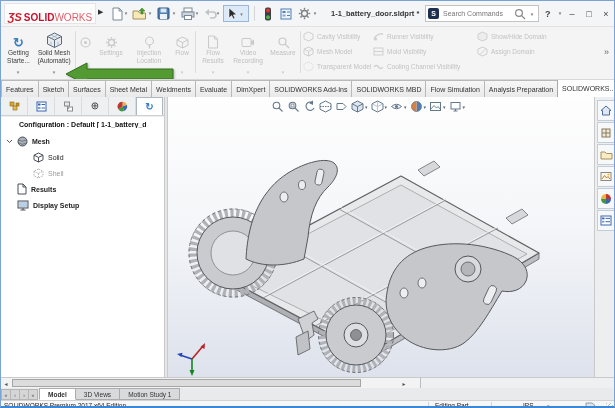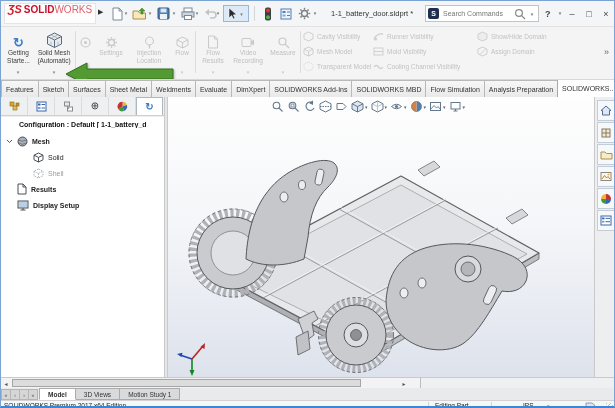--- a/index.html
+++ b/index.html
@@ -6,30 +6,30 @@
   *{box-sizing:border-box;}
   .window{
     position:relative;width:615px;height:408px;overflow:hidden;
     font-family:"Liberation Sans",sans-serif;color:#222;
     background:#f0f0f0;
     border:1px solid #7aa3d4;border-bottom:2px solid #3c86d6;
   }
   .abs{position:absolute;}
   
   .titlebar{left:0;top:0;right:0;height:26px;background:#f3f5f7;border-bottom:1px solid #e2e2e2;}
-  .logo{left:3px;top:2px;width:92px;height:21px;background:#fdfdfd;border:1px solid #e4e4e4;display:flex;align-items:flex-start;justify-content:center;gap:2px;}
+  .logo{left:3px;top:2px;width:92px;height:21px;background:#fdfdfd;border:1px solid #e4e4e4;display:flex;align-items:flex-end;justify-content:center;gap:2px;}
   .dsmark{color:#cf1f2e;font-style:italic;font-weight:bold;font-size:11px;line-height:1;}
   .brand{font-size:10px;letter-spacing:0;}
   .brand b{color:#c8102e;} .brand i{color:#e0606c;font-style:normal;}
   .flyout{left:97px;top:7px;font-size:7px;color:#333;}
   .qa{top:4px;width:17px;height:17px;display:flex;align-items:center;justify-content:center;}
   .qacaret{top:9px;width:8px;font-size:5px;color:#777;text-align:center;}
   .pressed{border:1px solid #9ab6d8;background:#dce9f7;}
   .vsep{top:5px;width:1px;height:15px;background:#d5d5d5;}
-  .doctitle{top:8px;font-size:7.5px;font-weight:normal;color:#333;white-space:nowrap;}
+  .doctitle{top:8px;font-size:7.5px;font-weight:bold;color:#333;white-space:nowrap;}
   .searchbox{left:424px;top:4px;width:114px;height:17px;background:#fff;border:1px solid #c3c3c3;display:flex;align-items:center;padding:0 2px;gap:2px;}
   .searchbox input{flex:1;border:none;outline:none;font-size:7px;color:#888;background:transparent;min-width:0;font-family:"Liberation Sans",sans-serif;}
   .s-ico{width:11px;height:11px;background:#1d2f4f;border-radius:2px;color:#fff;font-size:7px;font-weight:bold;display:flex;align-items:center;justify-content:center;}
   .winbtn{top:6px;width:14px;height:14px;font-size:9px;color:#444;display:flex;align-items:center;justify-content:center;}
   .help{left:544px;top:8px;font-size:9px;font-weight:bold;color:#444;}
   
   .ribbon{left:0;top:26px;right:0;height:52px;background:#f4f4f4;}
   .rsep{top:4px;width:1px;height:42px;background:#dcdcdc;}
   .rbtn{top:2px;height:46px;text-align:center;font-size:6.5px;line-height:7.5px;color:#3c3c3c;}
   .rbtn .ric{height:20px;display:flex;align-items:flex-end;justify-content:center;}

